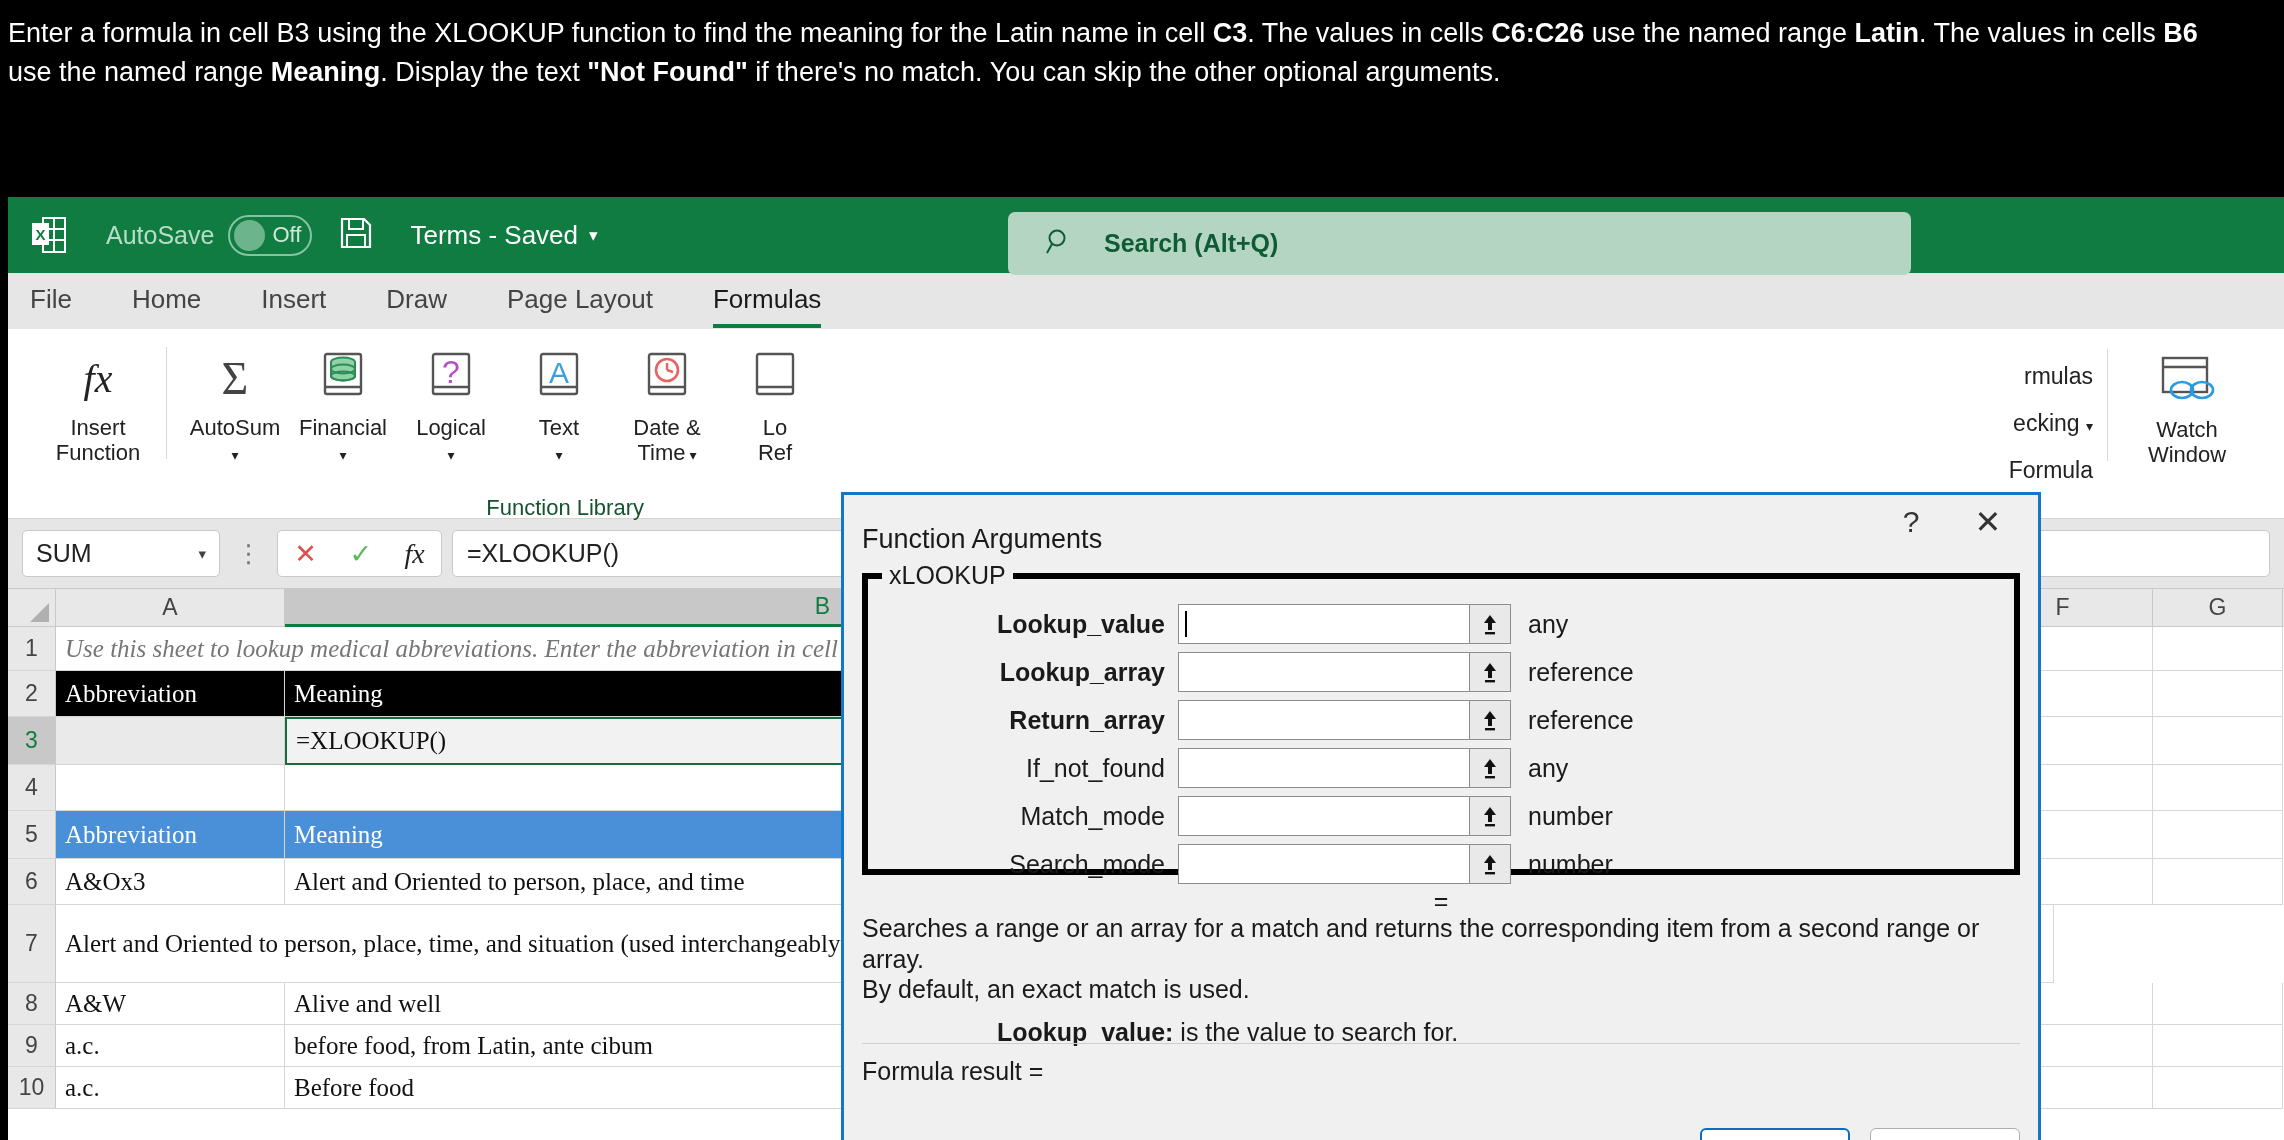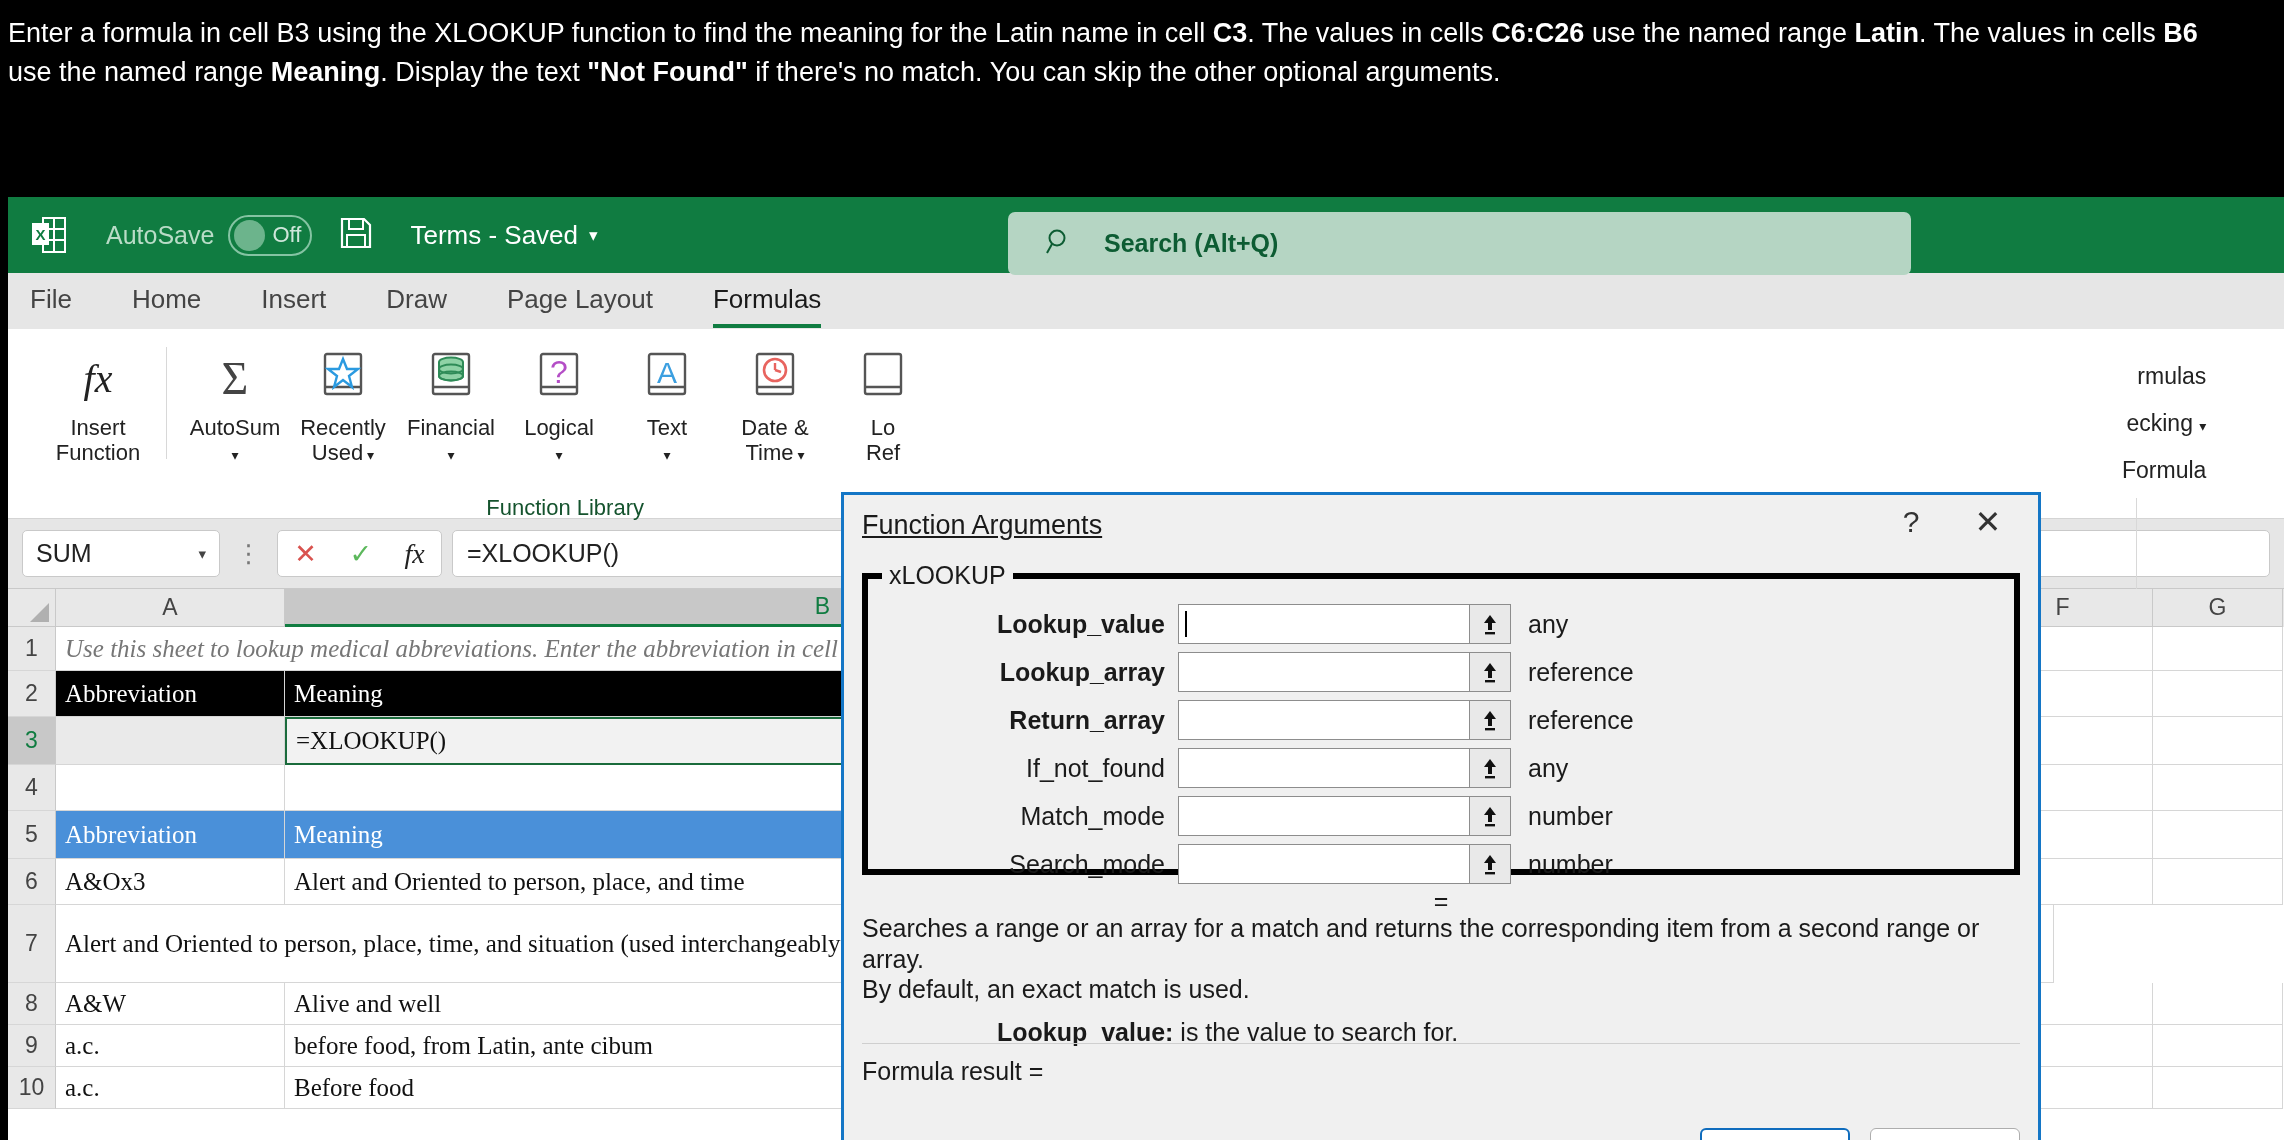--- a/index.html
+++ b/index.html
@@ -79,21 +79,21 @@
     width:auto; min-width:108px; display:flex; flex-direction:column; align-items:center;
     font-size:22px; color:#222; padding:4px 8px 0 8px; text-align:center; line-height:1.14;
   }
   .rb-ico { height:62px; display:flex; align-items:center; justify-content:center; margin-bottom:6px; }
   .rb-sep { width:1px; background:#d8d8d8; height:112px; margin:4px 14px 0 14px; }
   .caret { font-size:14px; }
   #func-library-label {
     position:absolute; left:22px; top:160px; width:600px; text-align:right;
     font-size:22px; color:#14532d;
   }
-  #ribbon-right { position:absolute; right:18px; top:10px; display:flex; align-items:flex-start;flex-direction:column; }
+  #ribbon-right { position:absolute; right:18px; top:10px; display:flex; align-items:flex-start; }
   #formula-auditing { font-size:23px; color:#222; line-height:2.05; text-align:right; padding-top:8px; }
 
   
   #formula-bar-row {
     height:70px; background:#e6e6e6; display:flex; align-items:center;
     padding:0 14px; border-bottom:1px solid #c9c9c9;
   }
   #name-box {
     width:198px; height:47px; background:#fff; border:1px solid #c9c9c9; border-radius:5px;
     display:flex; align-items:center; justify-content:space-between;
@@ -146,21 +146,21 @@
     background:#f2f2f2; border:2px solid #1a6b3c; font-family:"Liberation Serif", serif;
   }
   .cell.rowA-sel { background:#eaeaea; }
 
   
   #fn-dialog {
     position:absolute; left:833px; top:295px; width:1200px; height:715px;
     background:#f0f0f0; border:3px solid #1476c6; z-index:50;
     font-size:25px; color:#1a1a1a;
   }
-  #fn-titlebar { height:60px; display:flex; align-items:center; padding:0 0 0 18px; position:relative;text-decoration:underline; }
+  #fn-titlebar { height:60px; display:flex; align-items:flex-end; padding:0 0 0 18px; position:relative; }
   #fn-title { font-size:27px; }
   #fn-help-btn { position:absolute; right:105px; top:10px; font-size:30px; color:#333;
                  width:44px; text-align:center; cursor:default; }
   #fn-close-btn { position:absolute; right:28px; top:8px; font-size:32px; color:#333;
                  width:44px; text-align:center; cursor:default; }
   #fn-group {
     position:absolute; left:18px; top:78px; right:18px; height:302px;
     border:6px solid #000000;
   }
   #fn-group-label {
@@ -264,31 +264,20 @@
           </div>
           <div class="rb-sep"></div>
           <div class="rb-btn">
             <div class="rb-ico">
               <svg width="58" height="56" viewBox="0 0 58 56">
                 <text x="29" y="44" font-size="46" font-family="Liberation Serif, serif" fill="#444" text-anchor="middle">Σ</text>
               </svg>
             </div>
             <div>AutoSum</div>
             <div><span class="caret">▾</span></div>
-          </div>
-          <div class="rb-btn">
-            <div class="rb-ico">
-              <svg width="50" height="56" viewBox="0 0 50 56">
-                <rect x="7" y="4" width="36" height="40" rx="2" fill="none" stroke="#555" stroke-width="2.4"></rect>
-                <line x1="7" y1="37" x2="43" y2="37" stroke="#555" stroke-width="2.4"></line>
-                <polygon points="25,9 29,19 40,19 31,26 34,37 25,30 16,37 19,26 10,19 21,19" fill="none" stroke="#2b9ae0" stroke-width="2.4"></polygon>
-              </svg>
-            </div>
-            <div>Recently</div>
-            <div>Used<span class="caret"> ▾</span></div>
           </div>
           <div class="rb-btn">
             <div class="rb-ico">
               <svg width="50" height="56" viewBox="0 0 50 56">
                 <rect x="7" y="4" width="36" height="40" rx="2" fill="none" stroke="#555" stroke-width="2.4"></rect>
                 <line x1="7" y1="37" x2="43" y2="37" stroke="#555" stroke-width="2.4"></line>
                 <ellipse cx="25" cy="12" rx="12" ry="4.5" fill="#8fd2a6" stroke="#2e8b57" stroke-width="2"></ellipse>
                 <path d="M13 12 v14 a12 4.5 0 0 0 24 0 v-14" fill="#8fd2a6" stroke="#2e8b57" stroke-width="2"></path>
                 <ellipse cx="25" cy="19" rx="12" ry="4.5" fill="none" stroke="#2e8b57" stroke-width="2"></ellipse>
                 <ellipse cx="25" cy="26" rx="12" ry="4.5" fill="none" stroke="#2e8b57" stroke-width="2"></ellipse>

